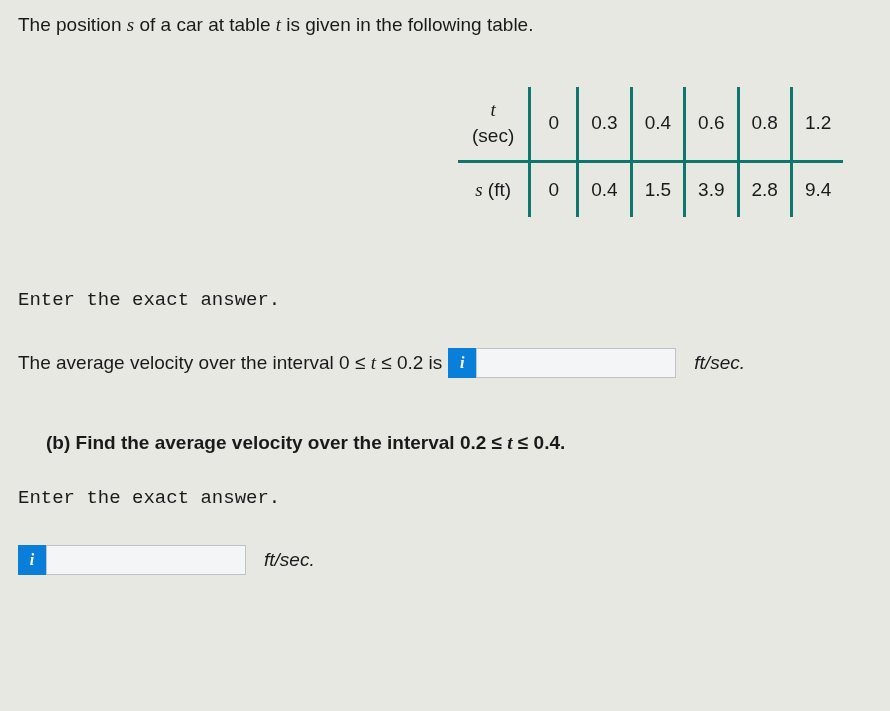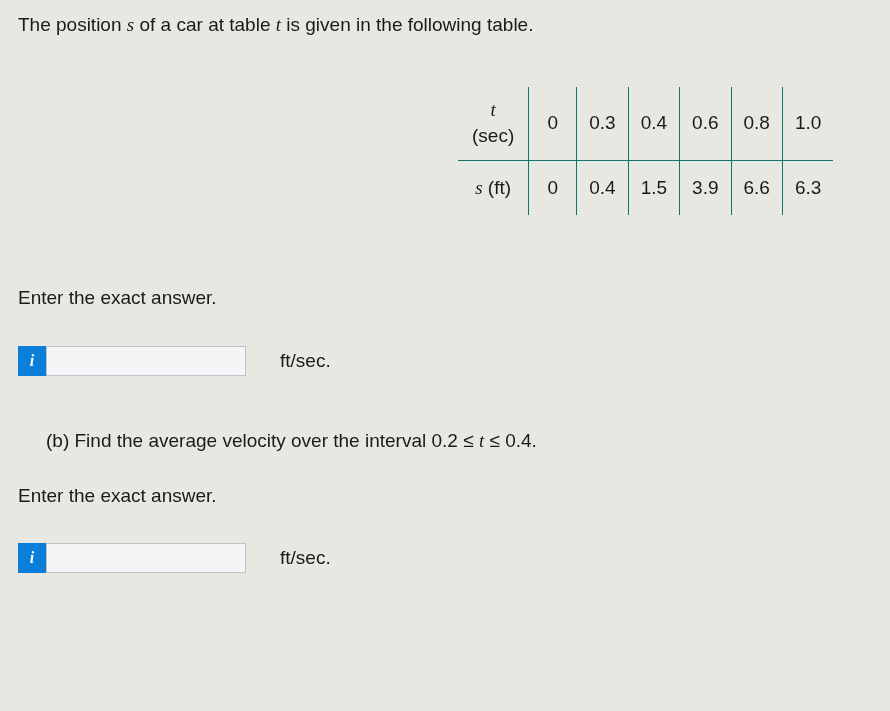--- a/index.html
+++ b/index.html
@@ -23,21 +23,21 @@
     .var {
       font-style: italic;
       font-family: 'Times New Roman', Times, serif;
     }
     .data-table {
       border-collapse: collapse;
       margin: 0 auto 70px auto;
       margin-left: 440px;
     }
     .data-table td {
-      border: 1px solid #0f766e;
+      border: 3px solid #0f766e;
       padding: 14px 12px;
       text-align: center;
       min-width: 48px;
       font-size: 19px;
       background: transparent;
     }
     .data-table td.header-cell {
       text-align: center;
       padding: 10px 14px;
     }
@@ -54,20 +54,21 @@
       border-bottom: none;
     }
     .question-block {
       margin-bottom: 18px;
     }
     .question-line {
       margin-bottom: 28px;
     }
     .instruction {
       margin-bottom: 34px;
+      font-family: Liberation Mono, monospace;
     }
     .answer-line {
       display: flex;
       align-items: center;
       gap: 6px;
       margin-bottom: 52px;
     }
     .answer-line span {
       white-space: nowrap;
     }
@@ -91,27 +92,29 @@
     }
     .answer-input {
       width: 200px;
       height: 30px;
       border: 1px solid #bfc2c7;
       background: #f4f5f7;
       padding: 0 6px;
       font-size: 16px;
     }
     .unit {
-      margin-left: 28px;
+      margin-left: 12px;
+      font-style: italic;
     }
     .nowrap {
       white-space: nowrap;
     }
     .pad-left {
       padding-left: 28px;
+      font-weight: bold;
     }
   </style>
 </head>
 <body>
 
 <div class="intro">
   <span>The position </span><span class="var">s</span><span> of a car at table </span><span class="var">t</span><span> is given in the following table.</span>
 </div>
 
 <table class="data-table">
@@ -119,39 +122,40 @@
       <tr>
     <td class="header-cell">
       <div><span class="var">t</span></div>
       <div>(sec)</div>
     </td>
     <td>0</td>
     <td>0.3</td>
     <td>0.4</td>
     <td>0.6</td>
     <td>0.8</td>
-    <td>1.0</td>
+    <td>1.2</td>
   </tr>
   <tr>
     <td class="header-cell">
       <span class="var">s</span><span> (ft)</span>
     </td>
     <td>0</td>
     <td>0.4</td>
     <td>1.5</td>
     <td>3.9</td>
-    <td>6.6</td>
-    <td>6.3</td>
+    <td>2.8</td>
+    <td>9.4</td>
   </tr>
 </tbody>
   </table>
 
 <div class="question-block">
   <div class="instruction">Enter the exact answer.</div>
   <div class="answer-line">
+    <span><span>The average velocity over the interval </span><span class="nowrap">0 ≤ <span class="var">t</span> ≤ 0.2</span><span> is</span></span>
     <span class="input-wrap">
       <span class="info-badge">i</span>
       <input class="answer-input" type="text" style="">
     </span>
     <span class="unit">ft/sec.</span>
   </div>
 </div>
 
 <div class="question-block">
   <div class="question-line pad-left">

